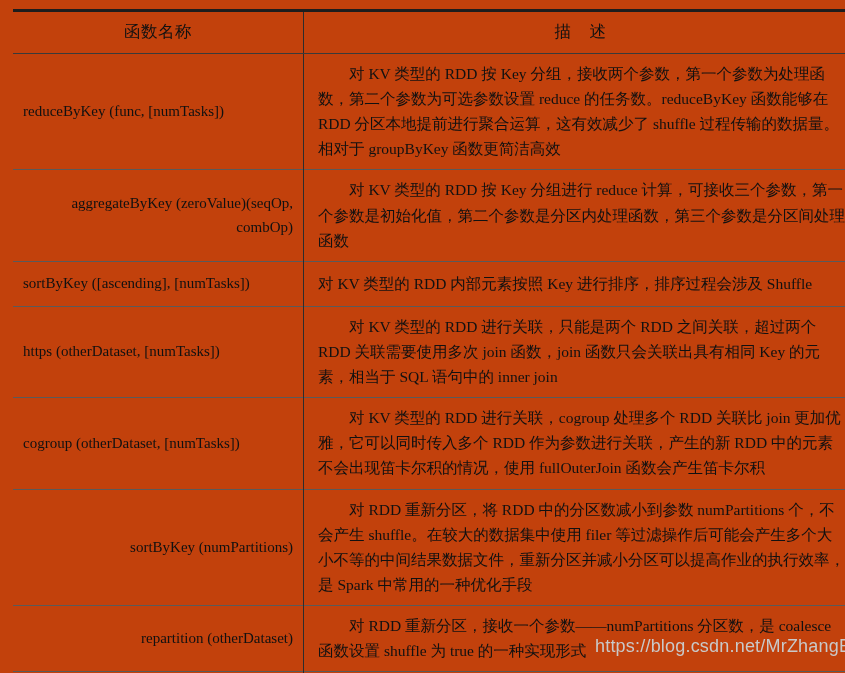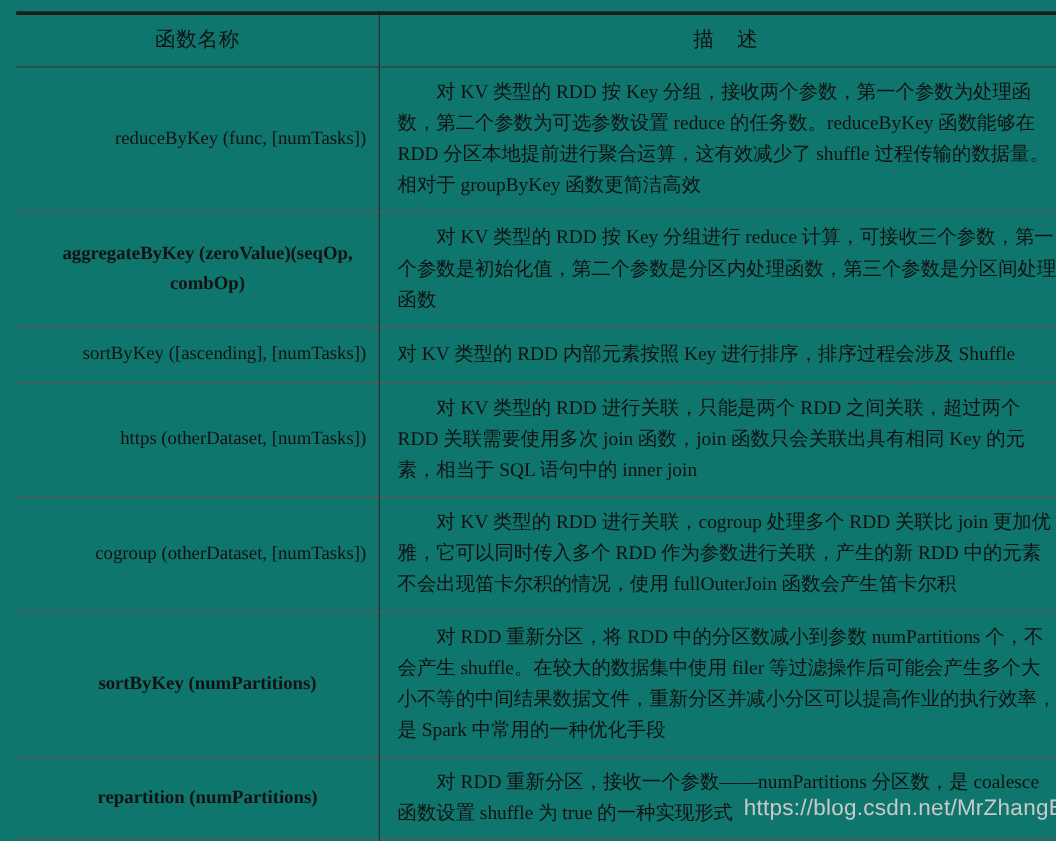--- a/index.html
+++ b/index.html
@@ -13,21 +13,21 @@
     overflow: hidden;
     font-family: "Liberation Serif", "DejaVu Serif", serif;
     color: #111111;
     position: relative;
   }
 
   #page {
     position: relative;
     width: 845px;
     height: 673px;
-    background: #0f766e;
+    background: #c2410c;
   }
 
   #table-wrap {
     position: absolute;
     left: 13px;
     top: 9px;
     width: 819px;
   }
 
   table.rdd-table {
@@ -66,31 +66,30 @@
     padding: 9px 6px 10px 6px;
     letter-spacing: 0.5px;
   }
 
   th.col-desc .hdr-gap {
     display: inline-block;
     width: 18px;
   }
 
   td.col-name {
-    text-align: right;
+    text-align: left;
     vertical-align: middle;
     font-size: 15px;
     padding: 9px 10px 10px 10px;
     line-height: 1.62;
   }
 
   td.col-name.wrap-left {
-    text-align: center;
+    text-align: right;
     padding-left: 26px;
-    font-weight: bold;
   }
 
   td.col-desc {
     text-align: left;
     vertical-align: middle;
     font-size: 15.5px;
     padding: 7px 11px 8px 14px;
     line-height: 1.62;
     text-indent: 2em;
   }
@@ -152,21 +151,21 @@
           <td class="col-name">cogroup (otherDataset, [numTasks])</td>
           <td class="col-desc">对 KV 类型的 RDD 进行关联，cogroup 处理多个 RDD 关联比 join 更加优雅，它可以同时传入多个 RDD 作为参数进行关联，产生的新 RDD 中的元素不会出现笛卡尔积的情况，使用 fullOuterJoin 函数会产生笛卡尔积</td>
         </tr>
 
         <tr>
           <td class="col-name wrap-left">sortByKey (numPartitions)</td>
           <td class="col-desc">对 RDD 重新分区，将 RDD 中的分区数减小到参数 numPartitions 个，不会产生 shuffle。在较大的数据集中使用 filer 等过滤操作后可能会产生多个大小不等的中间结果数据文件，重新分区并减小分区可以提高作业的执行效率，是 Spark 中常用的一种优化手段</td>
         </tr>
 
         <tr>
-          <td class="col-name wrap-left">repartition (numPartitions)</td>
+          <td class="col-name wrap-left">repartition (otherDataset)</td>
           <td class="col-desc">对 RDD 重新分区，接收一个参数——numPartitions 分区数，是 coalesce 函数设置 shuffle 为 true 的一种实现形式</td>
         </tr>
 
         <tr>
           <td class="col-name wrap-left">repartitionAndSortWithinPartitions (partitioner)</td>
           <td class="col-desc">接收一个分区对象（如 Spark 提供的分区类 HashPartitioner）对 RDD 中元素重新分区并在分区内排序</td>
         </tr>
 
       </tbody>
     </table>

